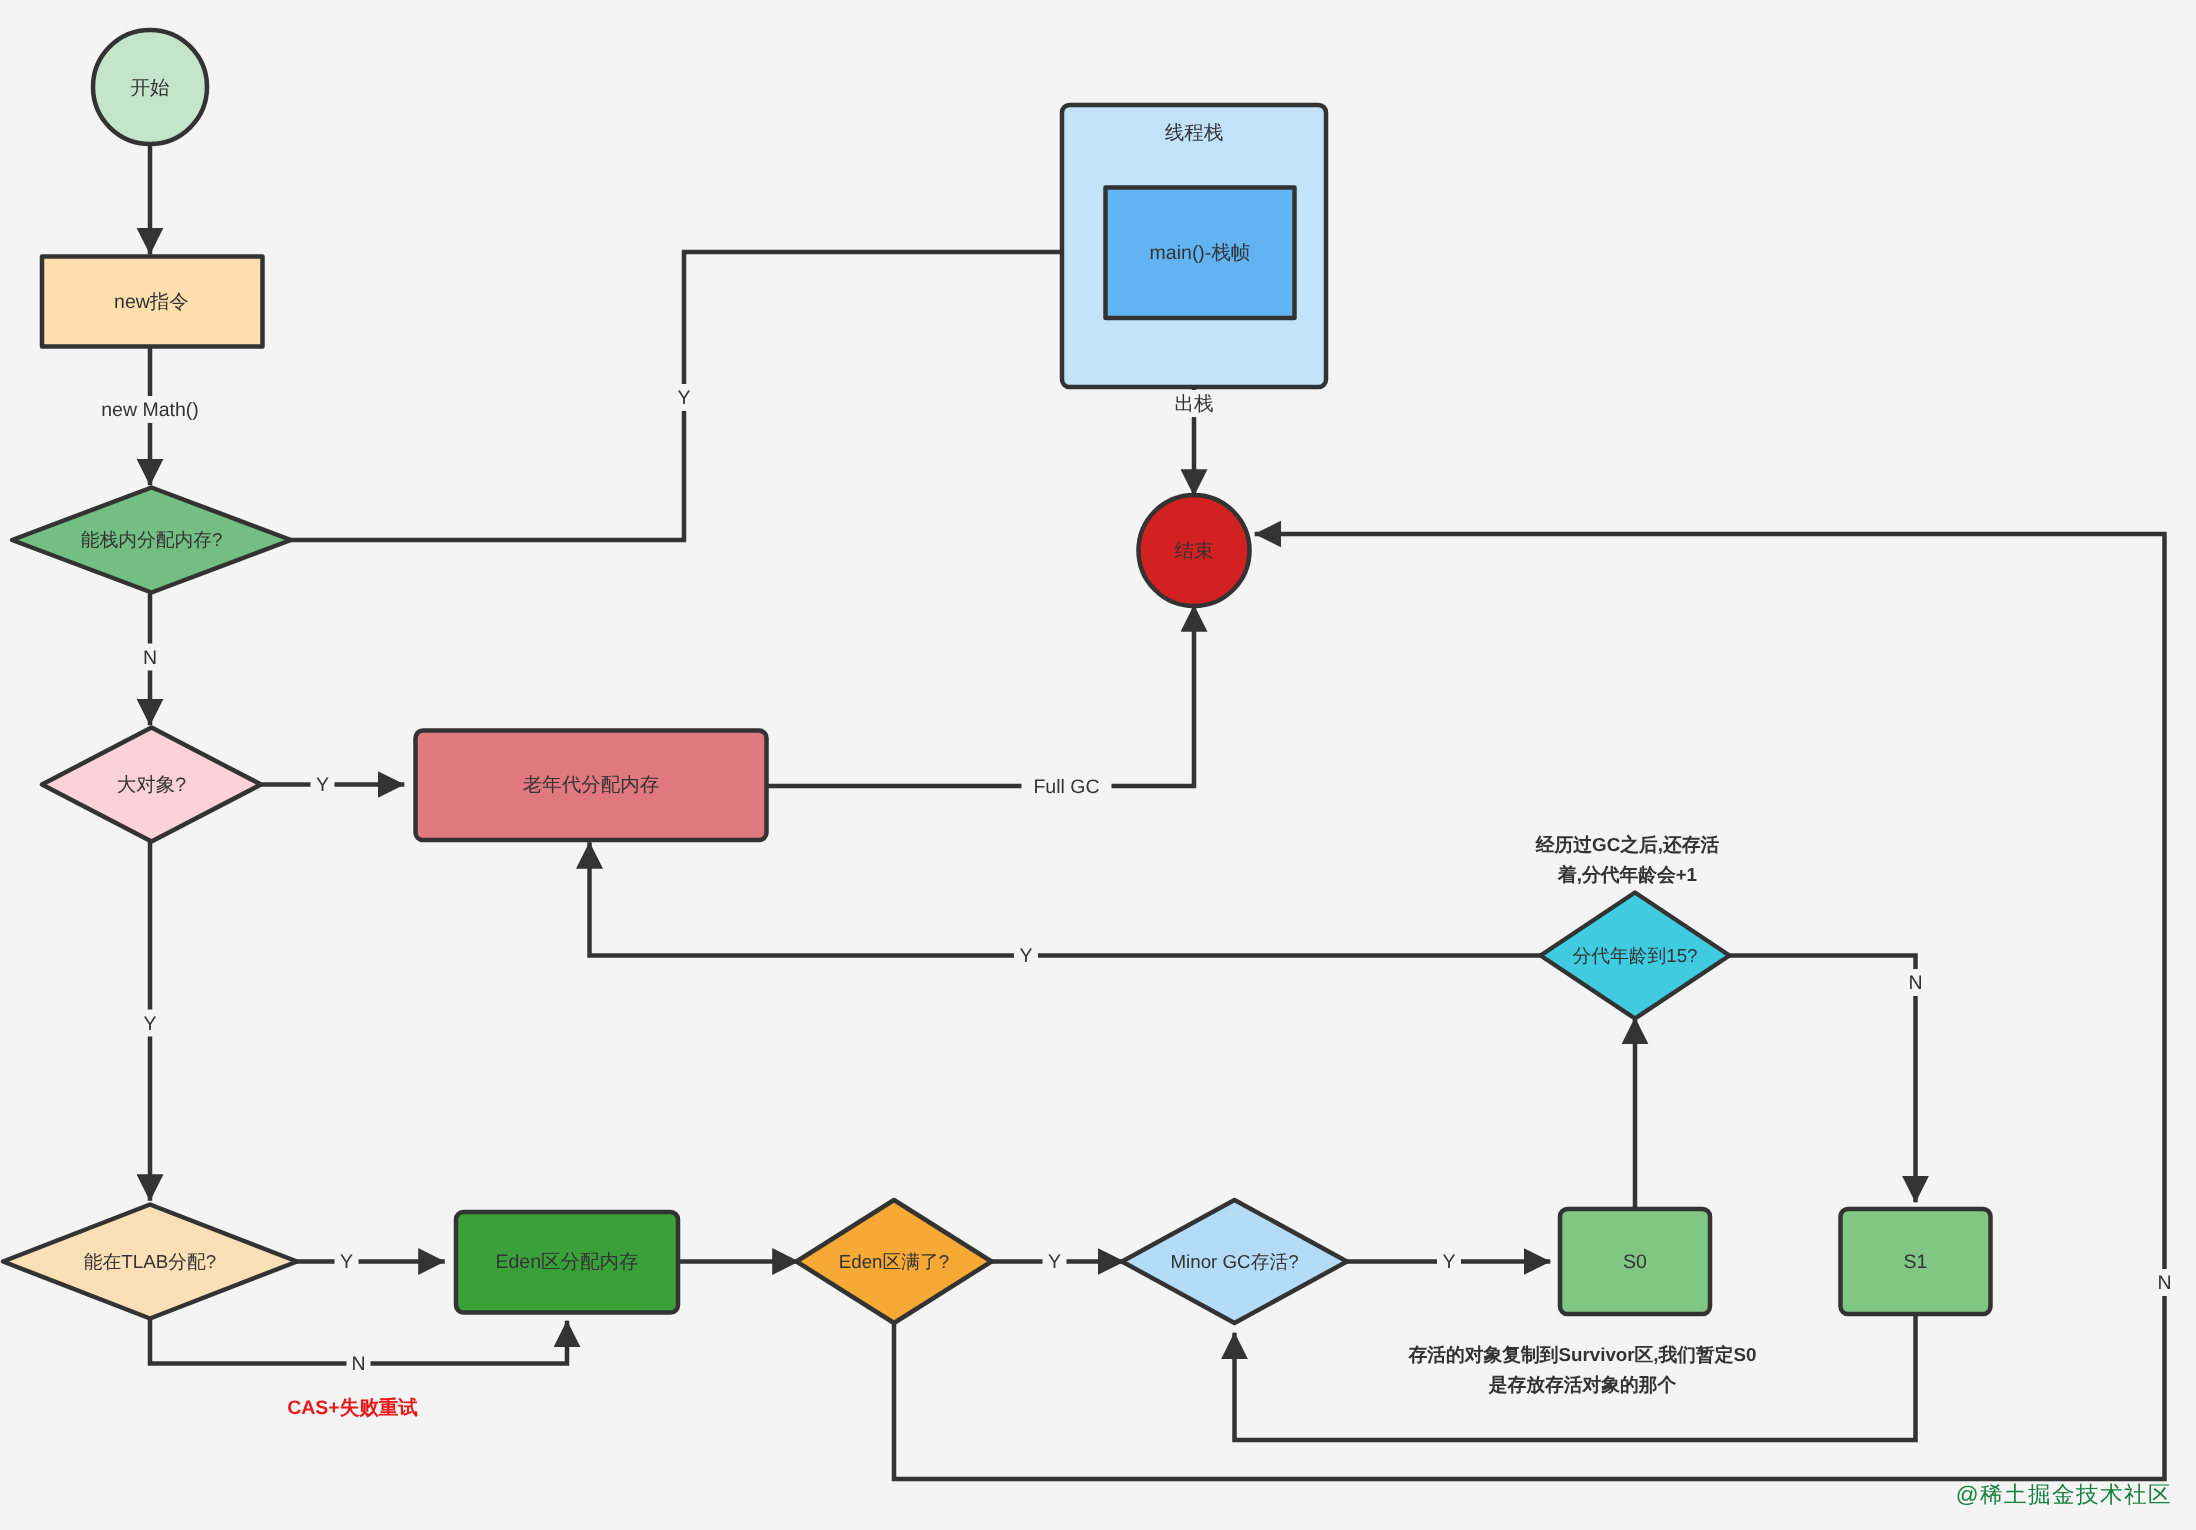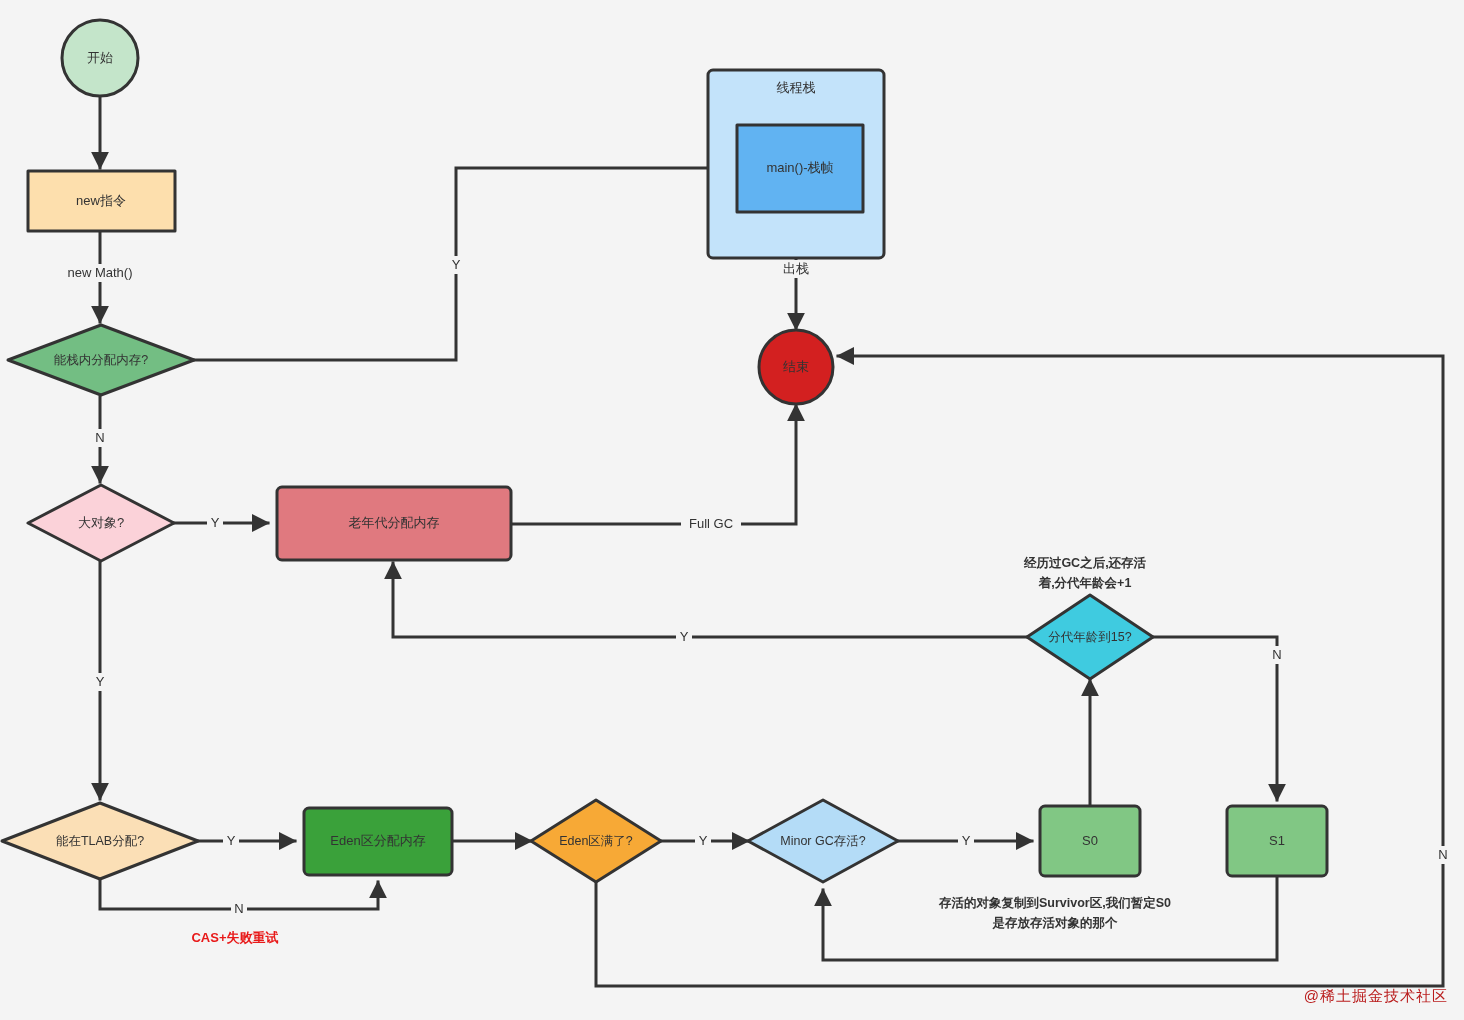--- a/index.html
+++ b/index.html
@@ -74,21 +74,21 @@
     text-anchor: middle;
     dominant-baseline: middle;
     fill: #e81919;
     font-weight: bold;
   }
   .watermark {
     position: absolute;
     right: 16px;
     bottom: 14px;
     font-size: 15px;
-    color: #b91c1c;
+    color: #15803d;
     letter-spacing: 1px;
     font-family: "Liberation Sans", "DejaVu Sans", sans-serif;
     user-select: none;
   }
 </style>
 </head>
 <body>
 
 <div id="canvas">
 

